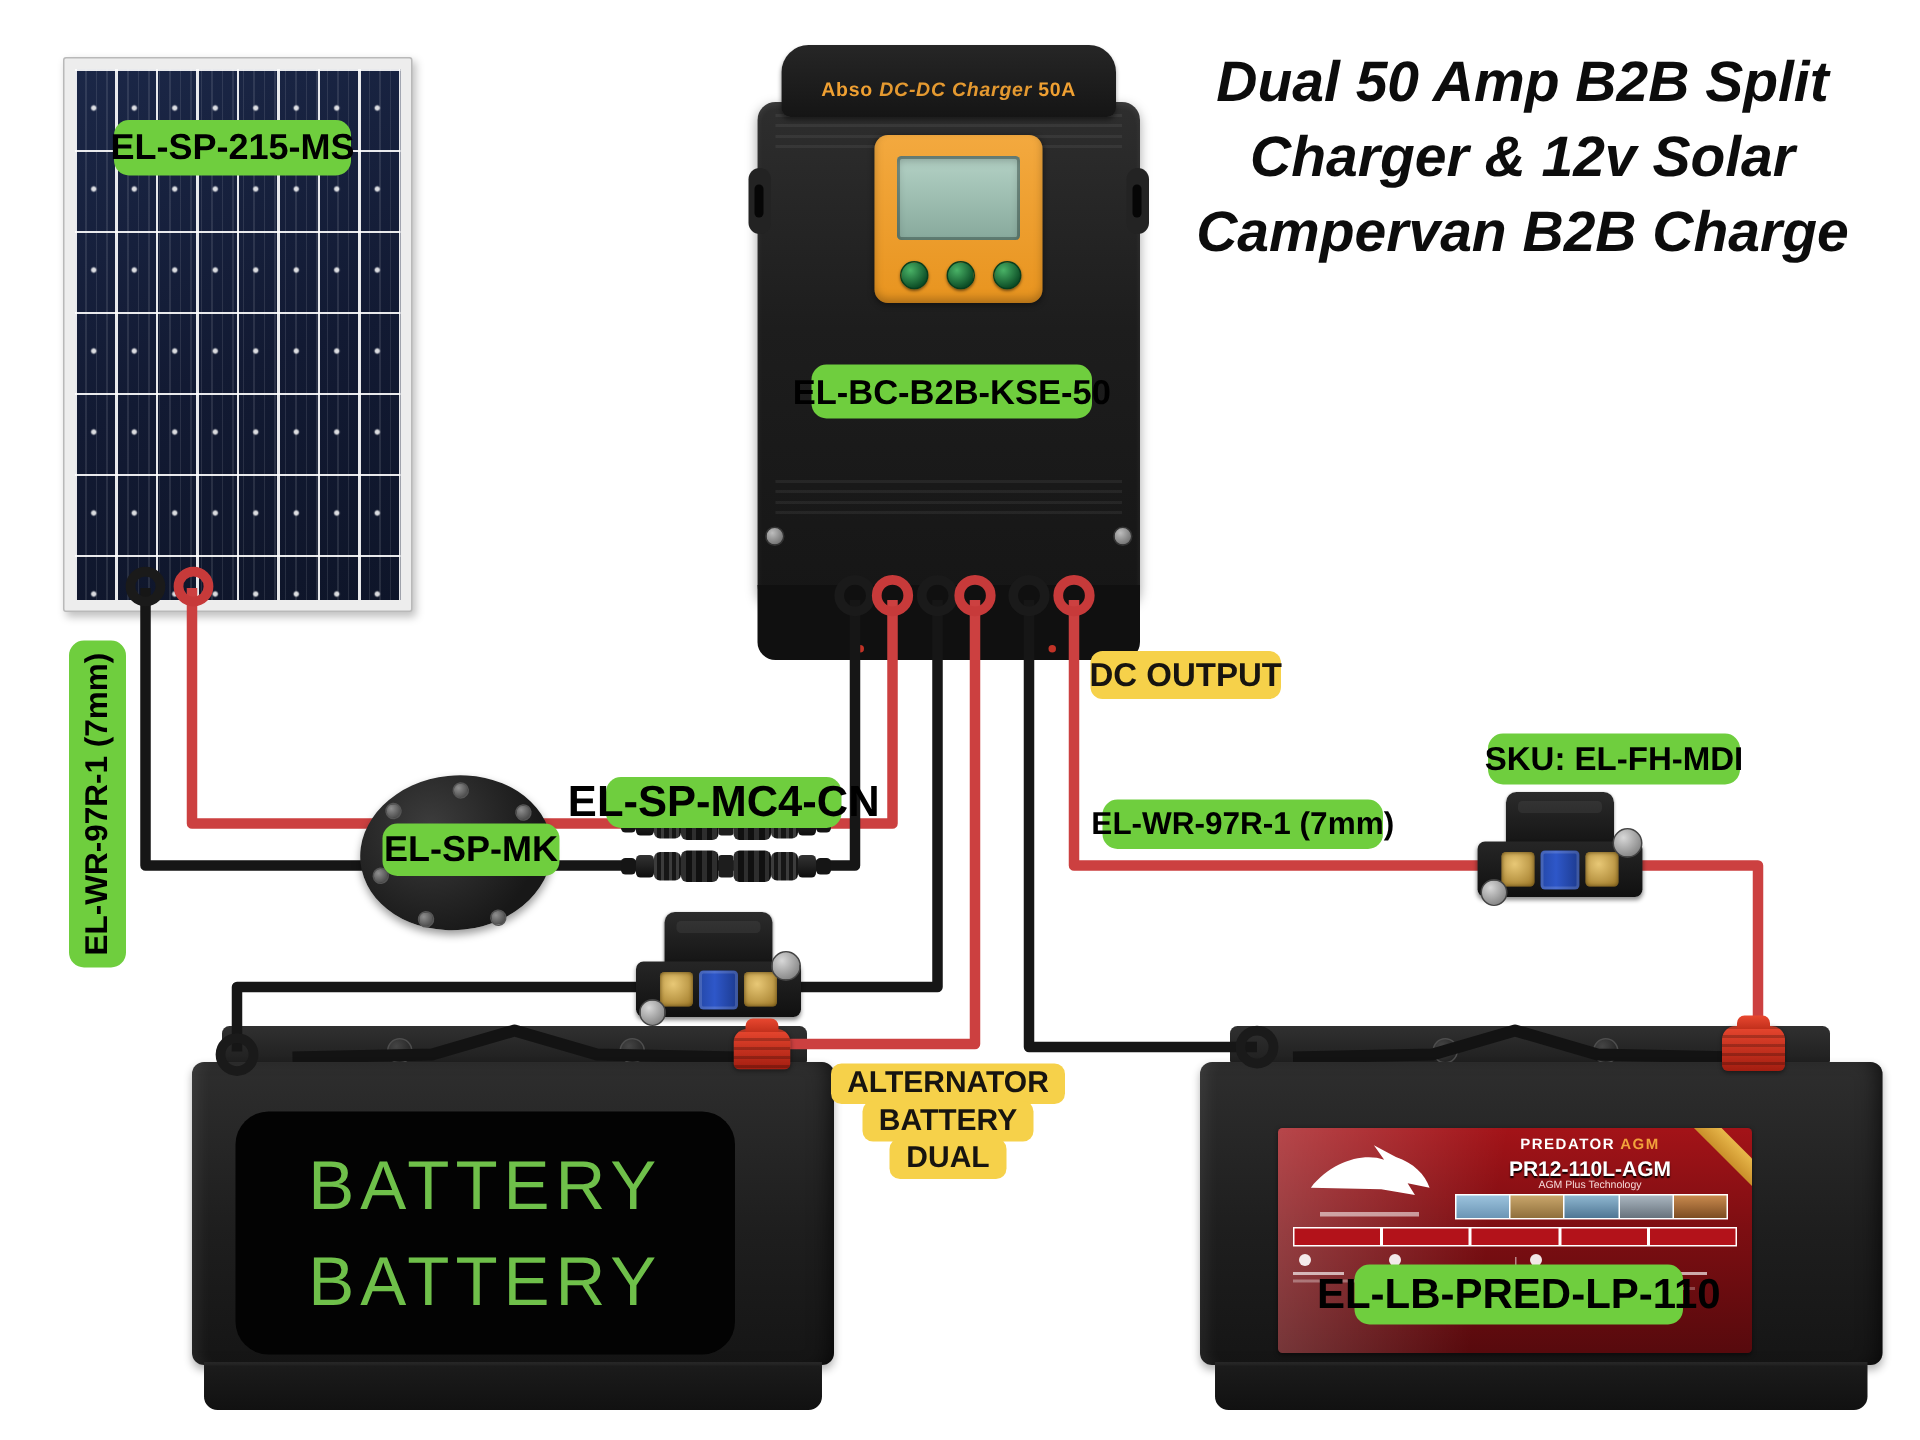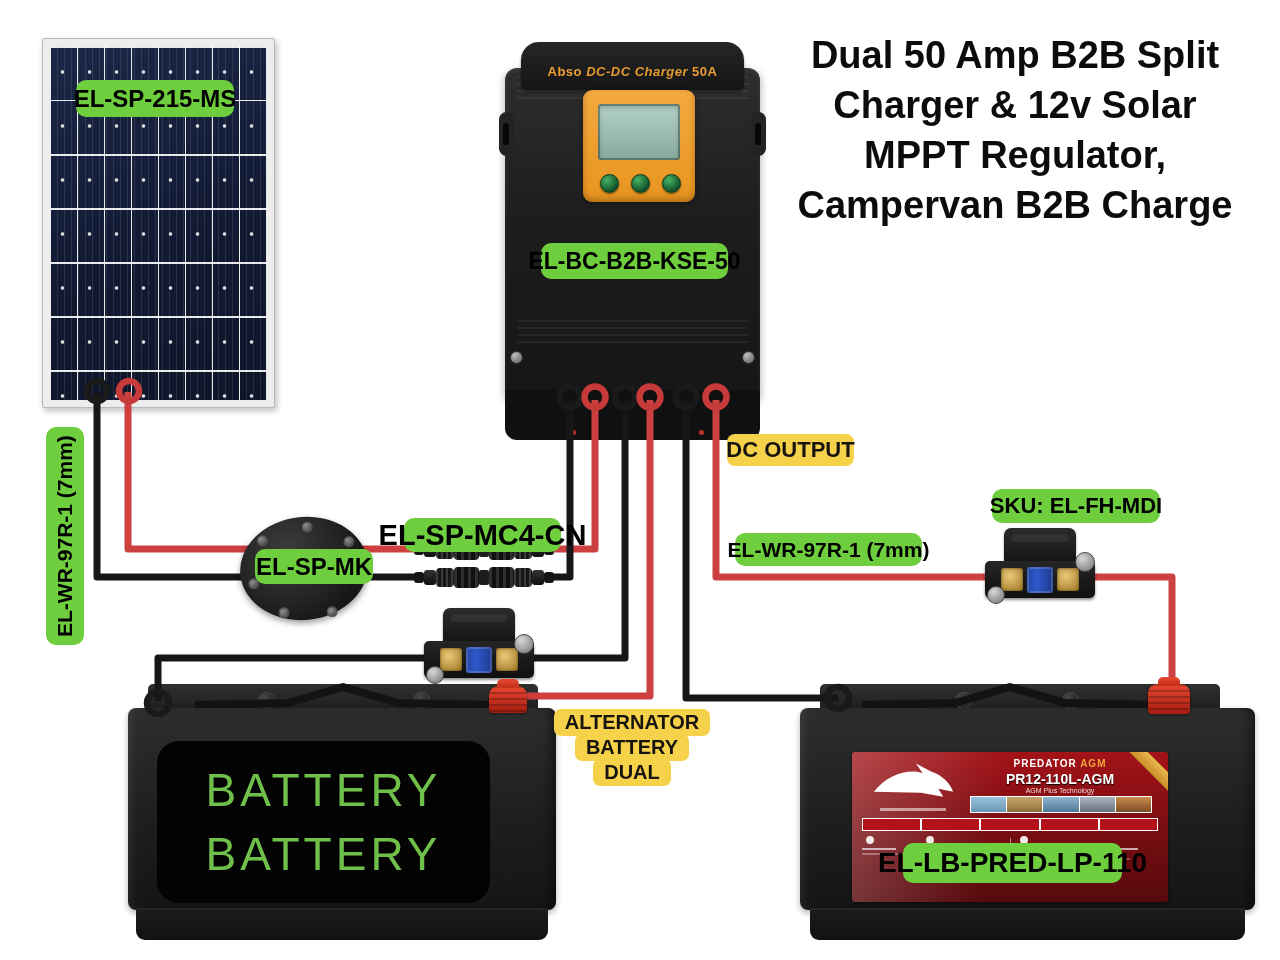--- a/index.html
+++ b/index.html
@@ -9,40 +9,40 @@
   
   .gpill{position:absolute;display:flex;align-items:center;justify-content:center;
          background:var(--green-label,#6fce3e);color:#000000;font-weight:700;
          border-radius:10px;z-index:6;white-space:nowrap;}
   .ypill{position:absolute;display:flex;align-items:center;justify-content:center;
          background:var(--yellow-label,#f6d14a);color:#171410;font-weight:700;
          border-radius:8px;z-index:6;white-space:nowrap;}
 
   
   .title{position:absolute;left:775px;top:30px;width:480px;z-index:1;
-         color:#0c0c0c;font-weight:700;font-size:38px;line-height:50px;text-align:center;}
+         color:#0c0c0c;font-weight:700;font-size:38px;line-height:50px;text-align:center;font-style:italic;}
 
   
   .solar{position:absolute;left:42px;top:38px;width:233px;height:370px;z-index:1;
          background:#ededed;border:1px solid #b9b9b9;border-radius:2px;
          box-shadow:2px 3px 6px rgba(0,0,0,.25);padding:7px;box-sizing:border-box;}
   .cells{width:100%;height:100%;
          background-color:#141d38;
          background-image:
            radial-gradient(circle,rgba(255,255,255,.85) 1.3px,transparent 2.2px),
            repeating-linear-gradient(90deg,rgba(255,255,255,.9) 0 1.5px,transparent 1.5px 27px),
            repeating-linear-gradient(180deg,rgba(255,255,255,.9) 0 1.5px,transparent 1.5px 54px),
            repeating-linear-gradient(90deg,rgba(255,255,255,.10) 0 1px,transparent 1px 7px),
            linear-gradient(160deg,#1b2747 0%,#121a33 55%,#0e1529 100%);
          background-size:27px 54px,auto,auto,auto,auto;
          background-position:-1px -1px,0 0,0 0,0 0,0 0;}
 
   
   .charger{position:absolute;left:505px;top:30px;width:255px;height:372px;z-index:1;}
-  .ch-cap{position:absolute;left:16px;top:12px;width:223px;height:48px;background:linear-gradient(#262626,#151515);
+  .ch-cap{position:absolute;left:16px;top:0;width:223px;height:48px;background:linear-gradient(#262626,#151515);
           border-radius:18px 18px 6px 6px;box-shadow:0 2px 3px rgba(0,0,0,.4);}
   .ch-brand{position:absolute;left:0;right:0;top:22px;text-align:center;color:var(--charger-orange,#efa032);
             font-size:13px;letter-spacing:.5px;white-space:nowrap;}
   .ch-brand .b1{font-weight:700;}
   .ch-brand .b2{font-style:italic;font-weight:700;opacity:.95;}
   .ch-brand .b3{font-weight:700;}
   .ch-body{position:absolute;left:0;top:38px;width:255px;height:334px;
            background:linear-gradient(180deg,#2e2e2e 0%,#1d1d1d 45%,#161616 100%);
            border-radius:12px;box-shadow:inset 0 2px 4px rgba(255,255,255,.08),0 3px 8px rgba(0,0,0,.35);}
   .ridge{position:absolute;left:12px;right:12px;height:24px;
@@ -150,21 +150,20 @@
   .alt-stack .ypill{position:relative;margin-top:-2px;padding:2px 11px;font-size:20px;border-radius:7px;}
 </style>
 </head>
 <body>
 
 <div class="stage">
 
   <div class="title">
     <div>Dual 50 Amp B2B Split</div>
     <div>Charger &amp; 12v Solar</div>
-    <div>MPPT Regulator,</div>
     <div>Campervan B2B Charge</div>
   </div>
 
   <div class="solar">
     <div class="cells"></div>
   </div>
 
   <div class="charger">
     <div class="ch-body">
       <div class="ridge" style="top:8px;"></div>

